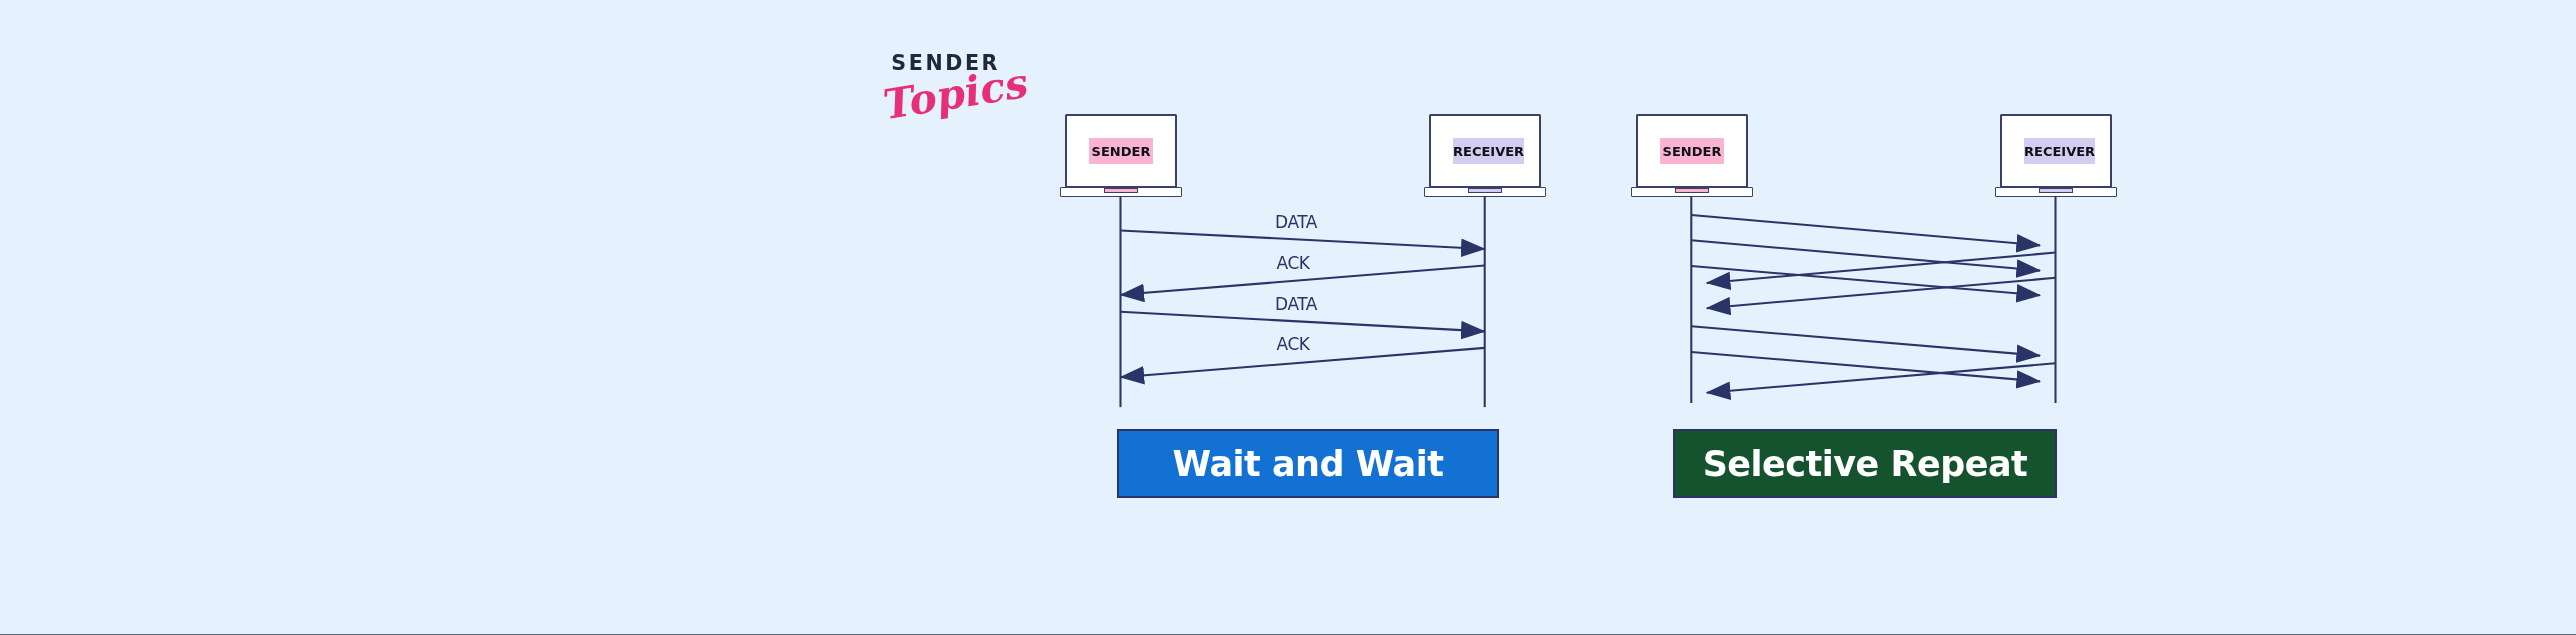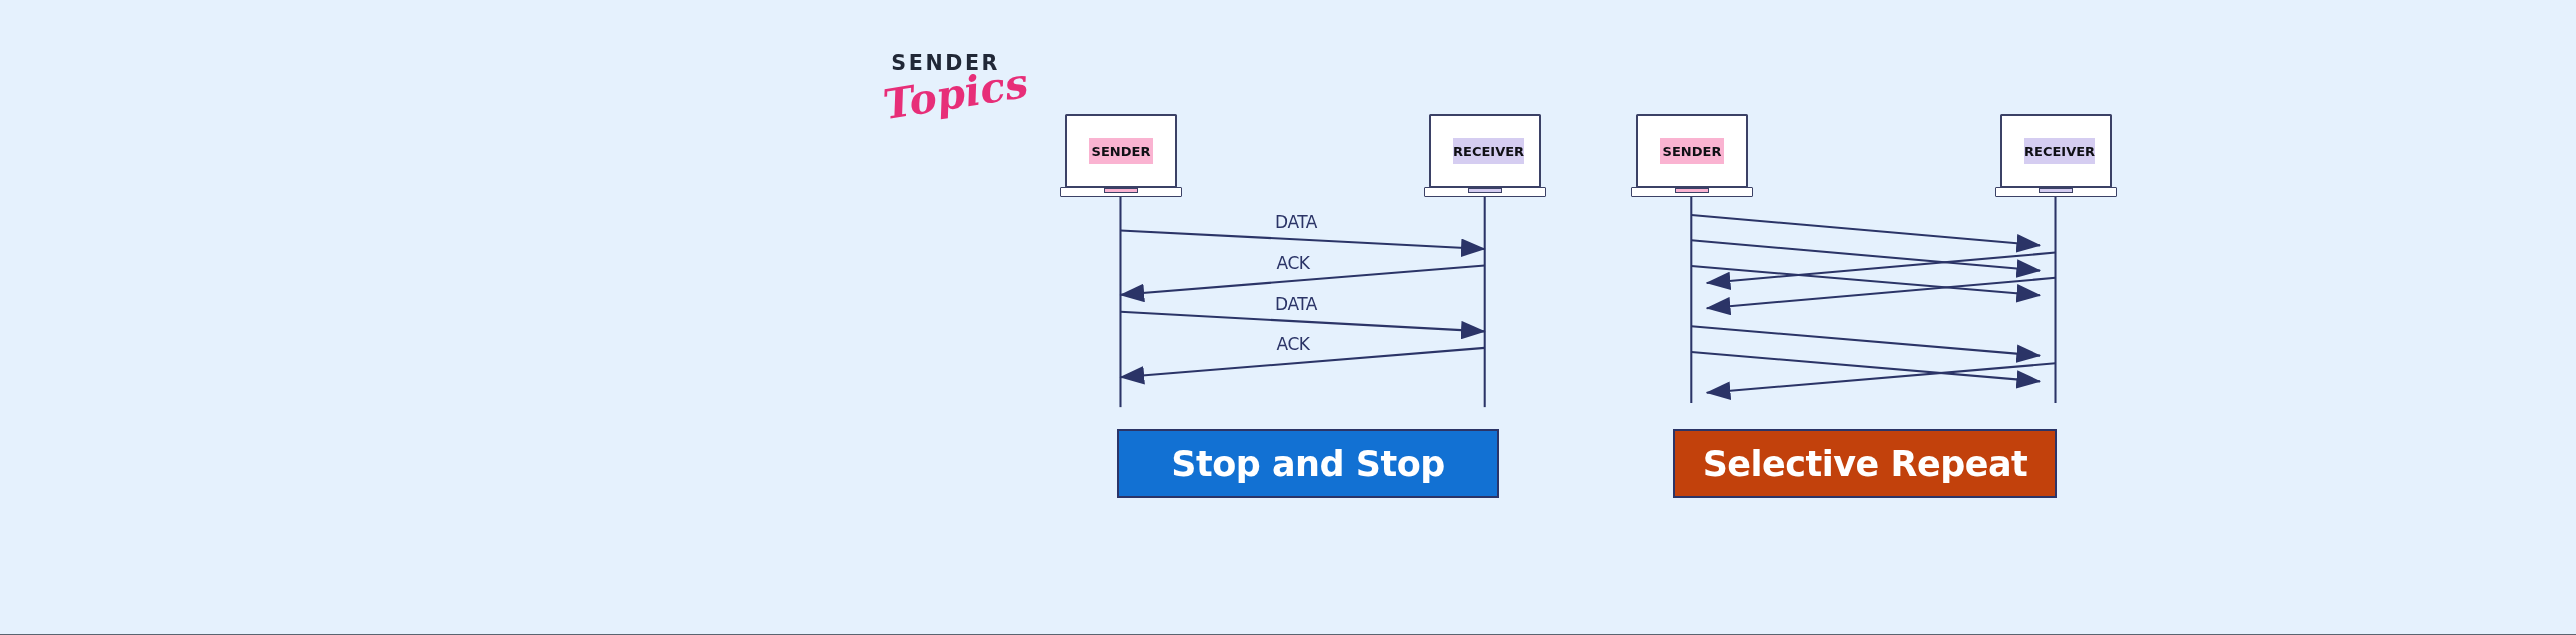--- a/index.html
+++ b/index.html
@@ -139,23 +139,23 @@
       <div class="screen-fill" style="background: rgb(213, 205, 241);">
         <span class="screen-label">RECEIVER</span>
       </div>
     </div>
     <div class="base">
       <div class="notch" style="background: rgb(213, 205, 241);"></div>
     </div>
   </div>
 
   <div class="title-bar" style="left: 1117px; width: 382px; background: rgb(18, 113, 211); color: rgb(255, 255, 255);">
-    <span class="title-text">Stop and Stop</span>
+    <span class="title-text">Wait and Wait</span>
   </div>
-  <div class="title-bar" style="left: 1673px; width: 384px; background: #c2410c; color: rgb(255, 255, 255);">
+  <div class="title-bar" style="left: 1673px; width: 384px; background: #14532d; color: rgb(255, 255, 255);">
     <span class="title-text">Selective Repeat</span>
   </div>
 
   <div id="bottom-edge" style="background: rgb(90, 100, 112);"></div>
 <div class="msg-label" style="left: 1296px; top: 222px; color: rgb(43, 52, 103);">DATA</div>
     <div class="msg-label" style="left: 1293px; top: 263px; color: rgb(43, 52, 103);">ACK</div>
     <div class="msg-label" style="left: 1296px; top: 304px; color: rgb(43, 52, 103);">DATA</div>
     <div class="msg-label" style="left: 1293px; top: 344px; color: rgb(43, 52, 103);">ACK</div>
   </div>
 

